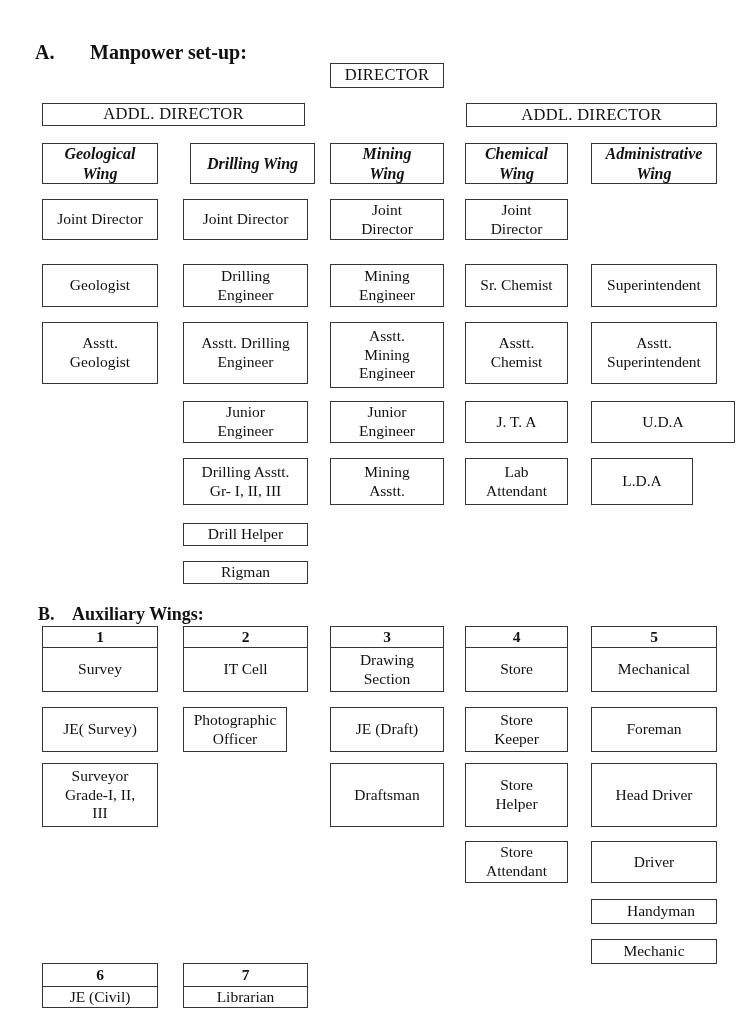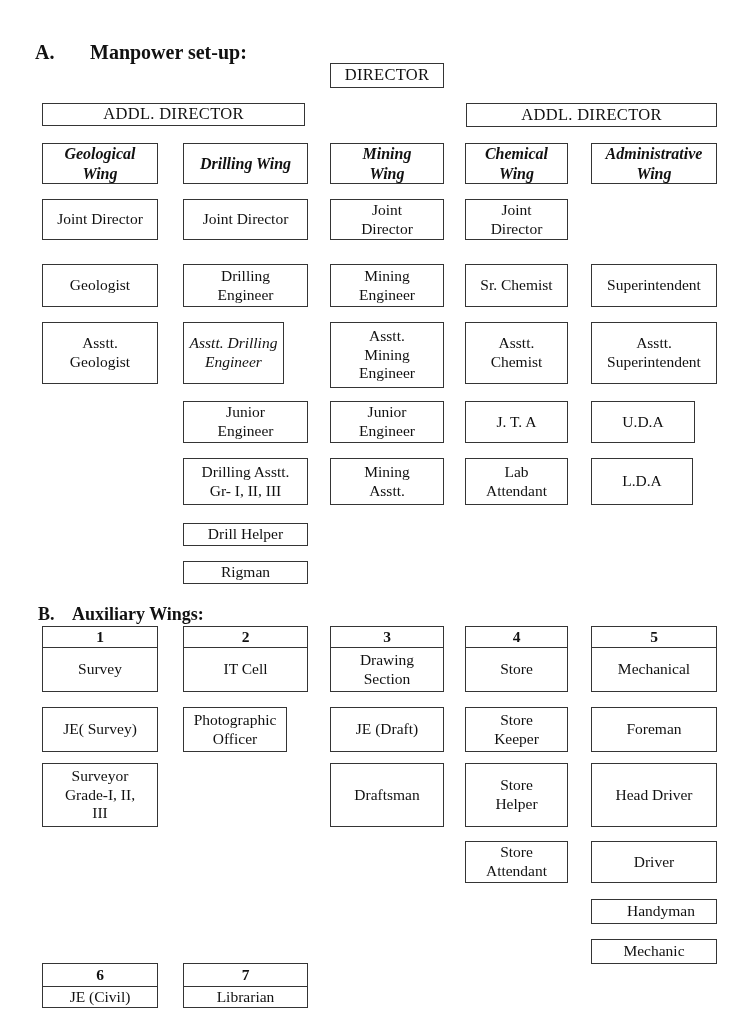--- a/index.html
+++ b/index.html
@@ -70,21 +70,21 @@
   <div class="sec-title" style="left:35px; top:41px; font-size:20px;">
     <span class="letter" style="width:55px;">A.</span><span>Manpower set-up:</span>
   </div>
 
   <div class="box caps" style="left:330px; top:63px; width:114px; height:25px;">DIRECTOR</div>
   <div class="box caps" style="left:42px; top:103px; width:263px; height:23px;">ADDL. DIRECTOR</div>
   <div class="box caps" style="left:466px; top:103px; width:251px; height:24px;">ADDL. DIRECTOR</div>
 
   <div class="box wing-header" style="left:42px; top:143px; width:116px; height:41px;">Geological
 Wing</div>
-  <div class="box wing-header" style="left:183px; top:143px; width:125px; height:41px;">Drilling Wing</div>
+  <div class="box wing-header" style="left:190px; top:143px; width:125px; height:41px;">Drilling Wing</div>
   <div class="box wing-header" style="left:330px; top:143px; width:114px; height:41px;">Mining
 Wing</div>
   <div class="box wing-header" style="left:465px; top:143px; width:103px; height:41px;">Chemical
 Wing</div>
   <div class="box wing-header" style="left:591px; top:143px; width:126px; height:41px;">Administrative
 Wing</div>
 
   <div class="box" style="left:42px; top:199px; width:116px; height:41px;">Joint Director</div>
   <div class="box" style="left:183px; top:199px; width:125px; height:41px;">Joint Director</div>
   <div class="box" style="left:330px; top:199px; width:114px; height:41px;">Joint
@@ -95,36 +95,36 @@
   <div class="box" style="left:42px; top:264px; width:116px; height:43px;">Geologist</div>
   <div class="box" style="left:183px; top:264px; width:125px; height:43px;">Drilling
 Engineer</div>
   <div class="box" style="left:330px; top:264px; width:114px; height:43px;">Mining
 Engineer</div>
   <div class="box" style="left:465px; top:264px; width:103px; height:43px;">Sr. Chemist</div>
   <div class="box" style="left:591px; top:264px; width:126px; height:43px;">Superintendent</div>
 
   <div class="box" style="left:42px; top:322px; width:116px; height:62px;">Asstt.
 Geologist</div>
-  <div class="box" style="left:183px; top:322px; width:101px; height:62px;font-style:italic;">Asstt. Drilling
+  <div class="box" style="left:183px; top:322px; width:125px; height:62px;">Asstt. Drilling
 Engineer</div>
   <div class="box" style="left:330px; top:322px; width:114px; height:66px;">Asstt.
 Mining
 Engineer</div>
   <div class="box" style="left:465px; top:322px; width:103px; height:62px;">Asstt.
 Chemist</div>
   <div class="box" style="left:591px; top:322px; width:126px; height:62px;">Asstt.
 Superintendent</div>
 
   <div class="box" style="left:183px; top:401px; width:125px; height:42px;">Junior
 Engineer</div>
   <div class="box" style="left:330px; top:401px; width:114px; height:42px;">Junior
 Engineer</div>
   <div class="box" style="left:465px; top:401px; width:103px; height:42px;">J. T. A</div>
-  <div class="box" style="left:591px; top:401px; width:104px; height:42px;">U.D.A</div>
+  <div class="box" style="left:591px; top:401px; width:144px; height:42px;">U.D.A</div>
 
   <div class="box" style="left:183px; top:458px; width:125px; height:47px;">Drilling Asstt.
 Gr- I, II, III</div>
   <div class="box" style="left:330px; top:458px; width:114px; height:47px;">Mining
 Asstt.</div>
   <div class="box" style="left:465px; top:458px; width:103px; height:47px;">Lab
 Attendant</div>
   <div class="box" style="left:591px; top:458px; width:102px; height:47px;">L.D.A</div>
 
   <div class="box" style="left:183px; top:523px; width:125px; height:23px;">Drill Helper</div>

